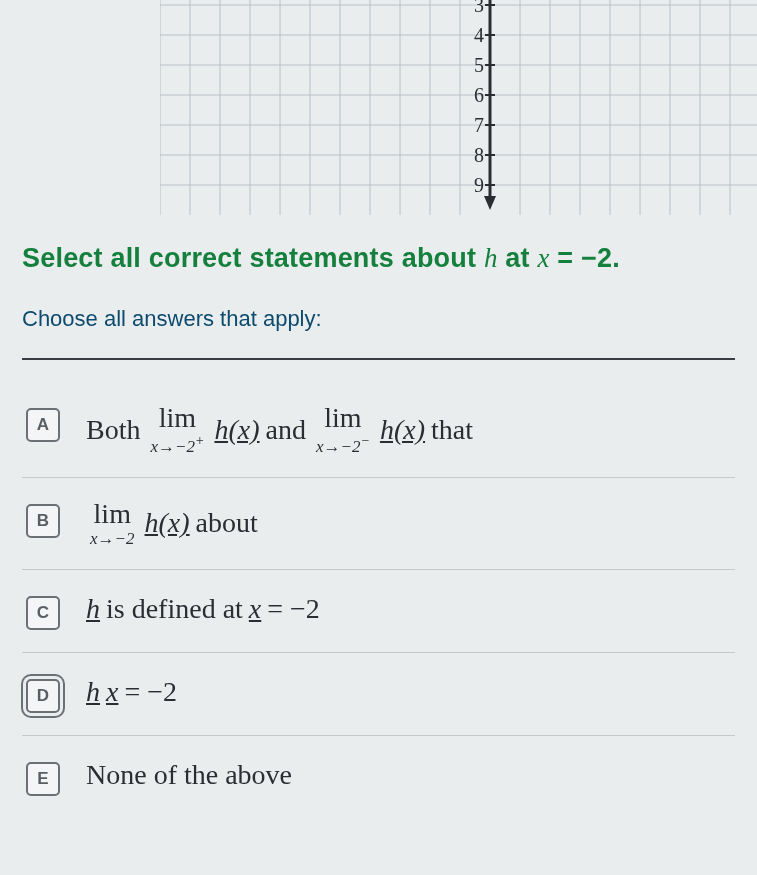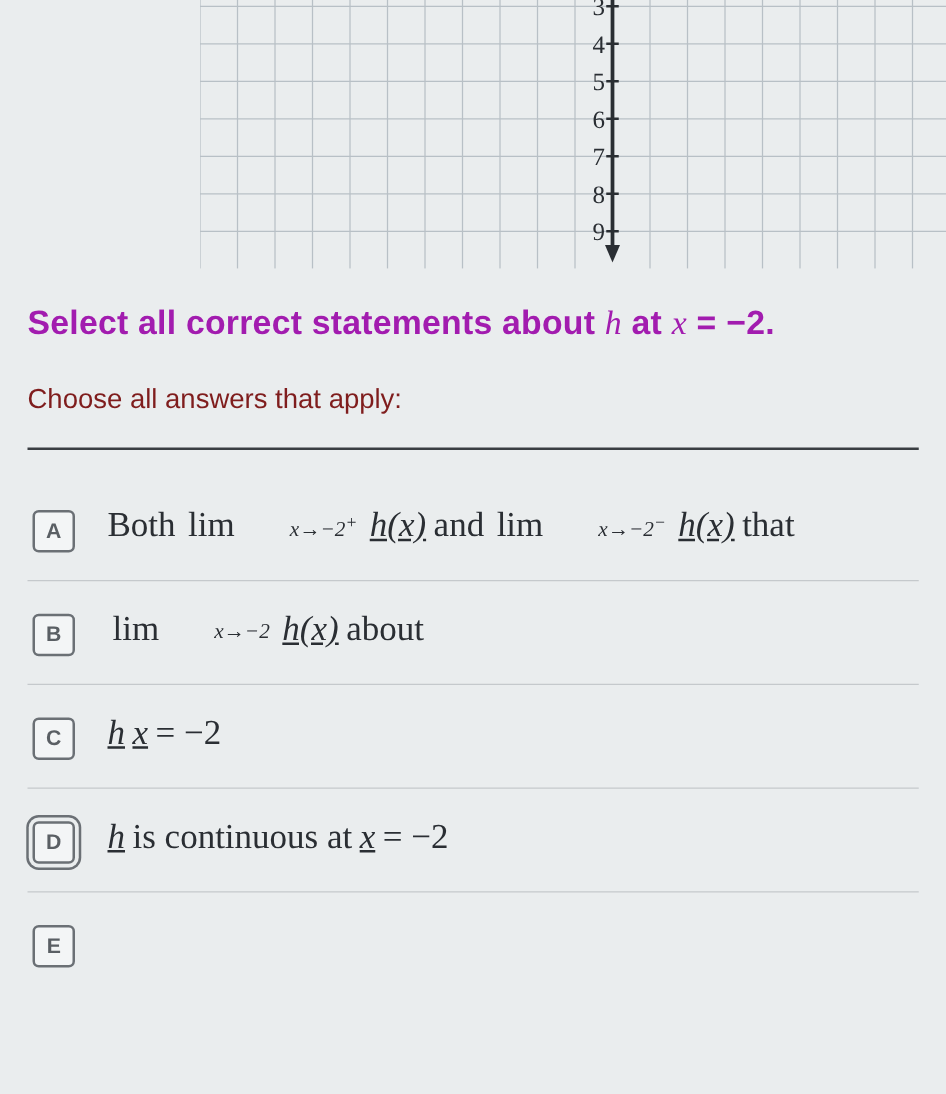--- a/index.html
+++ b/index.html
@@ -18,29 +18,29 @@
     height: 215px;
     margin-left: 160px;
     margin-top: 0;
     overflow: hidden;
   }
   .graph-area svg { display: block; }
   .question {
     font-family: Arial, Helvetica, sans-serif;
     font-size: 27px;
     font-weight: 700;
-    color: #a21caf;
+    color: #15803d;
     margin: 28px 22px 0 22px;
     letter-spacing: .2px;
   }
   .question .math-i { font-family: Georgia, serif; font-style: italic; font-weight: 400; }
   .subq {
     font-family: Arial, Helvetica, sans-serif;
     font-size: 22px;
-    color: #7f1d1d;
+    color: #0c4a6e;
     margin: 32px 22px 0 22px;
   }
   .divider {
     height: 2px;
     background: #3a3e42;
     margin: 26px 22px 0 22px;
   }
   .choices { margin: 22px 22px 0 22px; }
   .choice-row {
     display: flex;
@@ -74,26 +74,25 @@
     color: #2a2e33;
     font-family: Georgia, 'Times New Roman', serif;
     line-height: 1.2;
     display: flex;
     align-items: center;
     flex-wrap: wrap;
     gap: 6px;
   }
   .lim {
     display: inline-flex;
-    flex-direction: row;
+    flex-direction: column;
     align-items: center;
     line-height: 1;
     margin: 0 4px;
     position: relative;
-    gap: 44px;
   }
   .lim .top { font-size: 28px; }
   .lim .bot { font-size: 17px; font-style: italic; margin-top: 2px; text-align: center; }
   .mi { font-style: italic; text-decoration: underline; }
   .sup { font-size: 14px; vertical-align: super; }
 </style>
 </head>
 <body>
 
 <div class="graph-area">
@@ -199,32 +198,33 @@
       </span>
       <span class="mi">h(x)</span>
       <span>about</span>
     </div>
   </div>
 
   <div class="choice-row">
     <div class="letter-box">C</div>
     <div class="choice-text">
       <span class="mi">h</span>
+        <span> is defined at </span>
         <span class="mi">x</span>
         <span> = −2</span>
     </div>
   </div>
 
   <div class="choice-row">
     <div class="letter-box outer">D</div>
     <div class="choice-text">
       <span class="mi">h</span>
-        <span> is continuous at </span>
         <span class="mi">x</span>
         <span> = −2</span>
     </div>
   </div>
 
   <div class="choice-row">
     <div class="letter-box">E</div>
+    <div class="choice-text">None of the above</div>
   </div>
 
 </div>
 
 </body></html>

